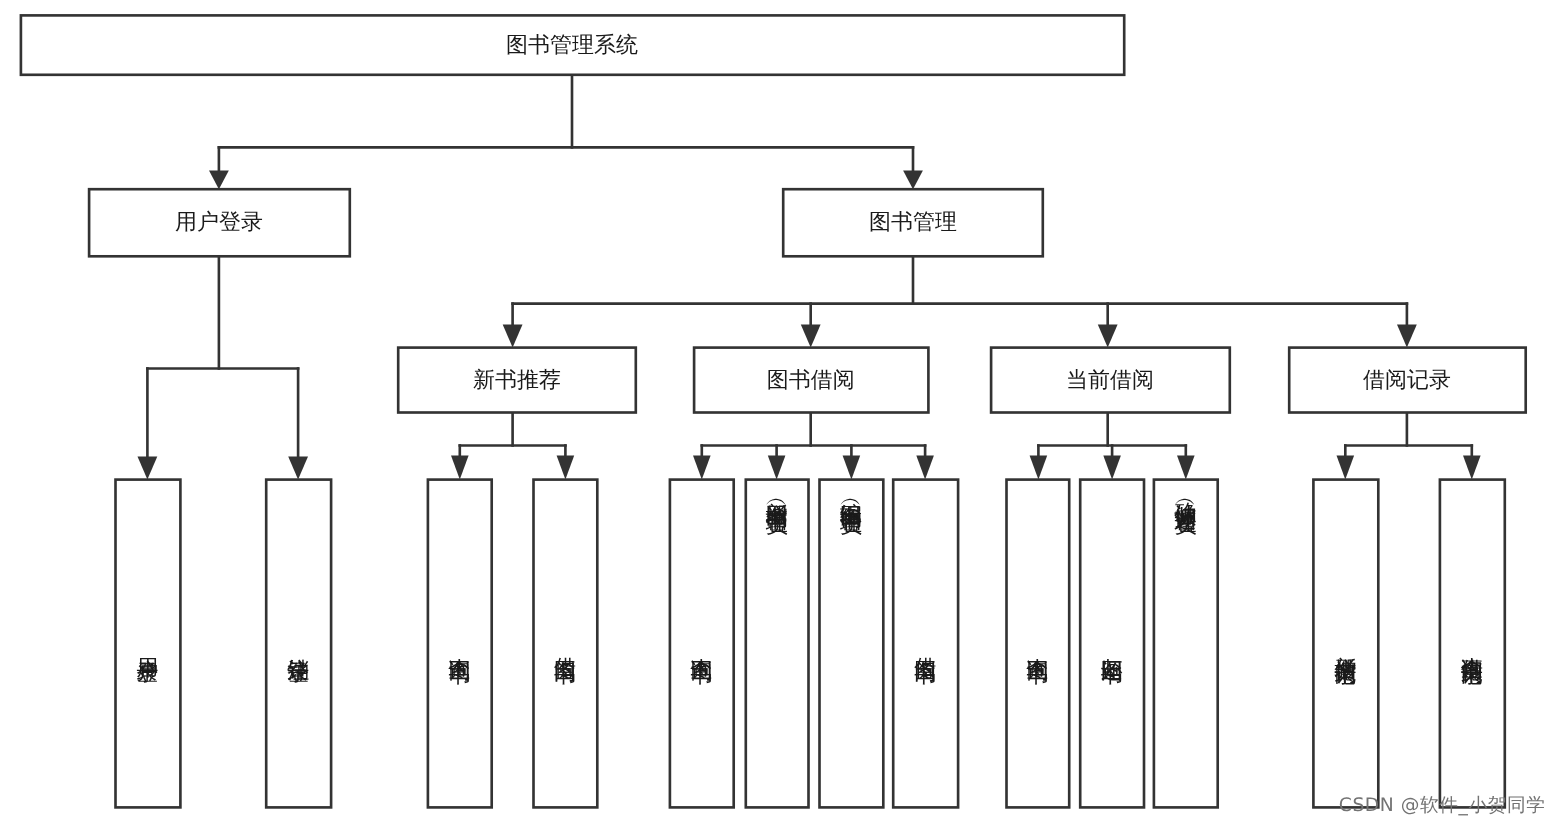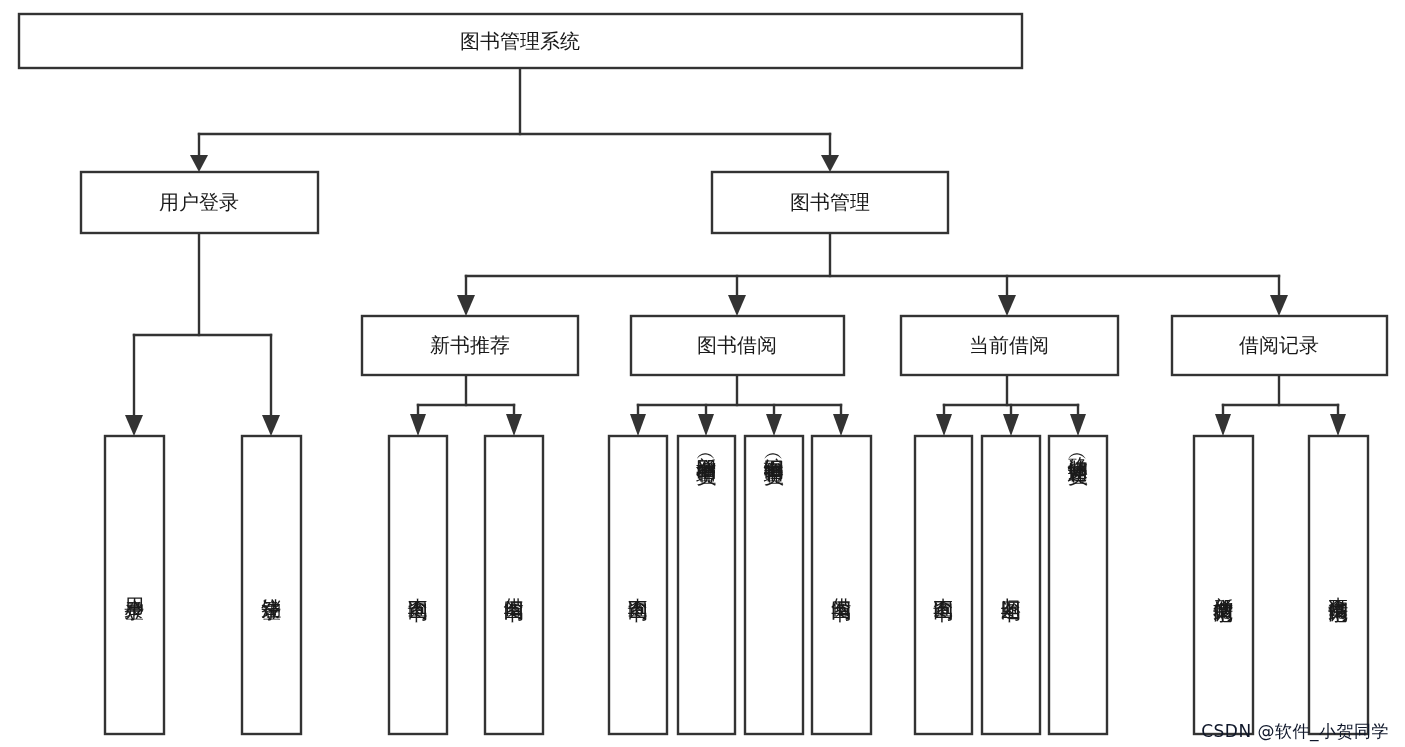--- a/index.html
+++ b/index.html
@@ -64,25 +64,25 @@
     pointer-events: none;
   }
   .vlabel-wrap {
     position: absolute;
     display: flex;
     align-items: center;
     justify-content: center;
   }
   .watermark {
     position: absolute;
-    right: 16px;
+    right: 0;
     bottom: 4px;
     font-family: "DejaVu Sans", "Liberation Sans", sans-serif;
     font-size: 17px;
-    color: #0f172a;
+    color: #737373;
     white-space: nowrap;
     letter-spacing: 0.5px;
   }
 </style>
 </head>
 <body>
 
 <div id="diagram-root">
 
   <svg id="flow-svg" viewBox="0 0 1405 747">

